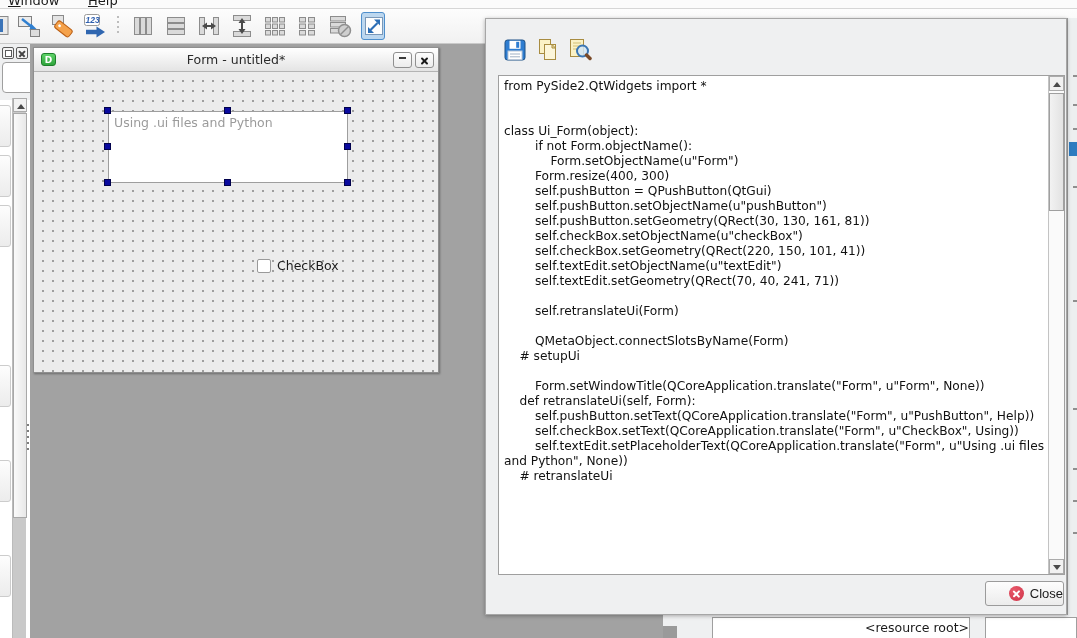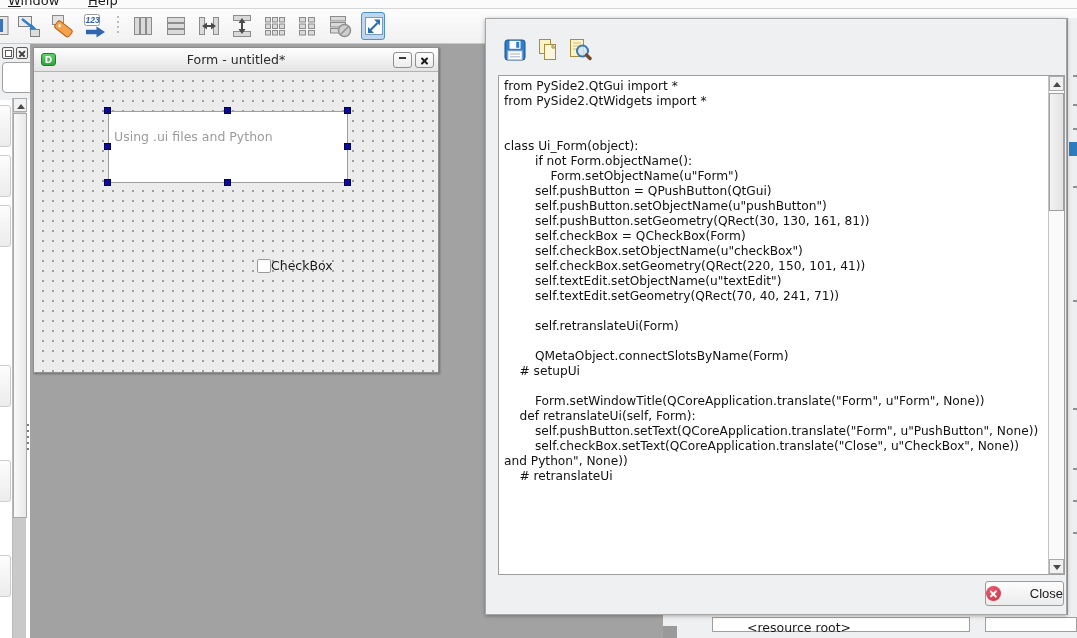--- a/index.html
+++ b/index.html
@@ -41,53 +41,53 @@
   .fw-icon { position:absolute; left:7px; top:5px; width:15px; height:13px; background:linear-gradient(#5ed368,#2fa43c); border:1px solid #1d7f2a; border-radius:3px; color:#fff; font-size:9px; font-weight:bold; text-align:center; line-height:12px; }
   .fw-title { width:100%; text-align:center; font-size:12.5px; color:#2a2a2a; }
   .fw-btn { position:absolute; top:4px; width:19px; height:16px; background:linear-gradient(#fdfdfd,#ececec); border:1px solid #8f8f8f; border-radius:3px; }
   .fw-min { right:26px; } .fw-min::before { content:""; position:absolute; left:5px; top:4px; width:7px; height:2px; background:#3a3a3a; }
   .fw-close { right:4px; }
   .fw-close::before,.fw-close::after { content:""; position:absolute; left:4px; top:6.5px; width:9px; height:2px; background:#1a1a1a; border-radius:1px; }
   .fw-close::before { transform:rotate(45deg);} .fw-close::after { transform:rotate(-45deg);}
   .fw-canvas { position:absolute; left:0; top:24px; width:404px; height:300px; background-color:#ececec;
     background-image:radial-gradient(circle,#9f9f9f 0.9px, rgba(0,0,0,0) 1px); background-size:10px 10px; background-position:4px 4px; }
 
-  .qtextedit { position:absolute; left:74px; top:39px; width:240px; height:72px; background:#fff; border:1px solid #9e9e9e; font-size:12.5px; color:#9b9b9b; padding:17px 5px; }
+  .qtextedit { position:absolute; left:74px; top:39px; width:240px; height:72px; background:#fff; border:1px solid #9e9e9e; font-size:12.5px; color:#9b9b9b; padding:3px 5px; }
   .handle { position:absolute; width:7px; height:7px; background:#0a0a9e; border:1px solid #02024d; }
   .qpushbutton { position:absolute; left:35px; top:134px; width:157px; height:72px; background:linear-gradient(#ffffff,#f4f4f4 55%,#e6e6e6); border:1px solid #9b9b9b; border-radius:2px; font-size:12.5px; color:#1a1a1a; display:flex; align-items:center; justify-content:center; }
   .qcheckbox { position:absolute; left:223px; top:186px; height:15px; display:flex; align-items:center; }
   .qcheckbox .box { width:14px; height:14px; background:#fff; border:1px solid #9a9a9a; border-radius:2px; }
-  .qcheckbox .lbl { font-size:12.5px; color:#1a1a1a; }
+  .qcheckbox .lbl { margin-left:6px; font-size:12.5px; color:#1a1a1a; }
 
   
   .right-sliver { position:absolute; left:1067px; top:18px; width:10px; height:620px; background:#edeff0; border-left:1px solid #9f9f9f; }
   .rs-dash { position:absolute; left:5px; width:5px; height:2px; background:#8f8f8f; }
   .rs-sel { position:absolute; left:1px; top:124px; width:9px; height:14px; background:#2e7cc0; }
 
   
   .bottom-dock { position:absolute; left:663px; top:615px; width:414px; height:23px; background:#eff0f1; }
   .bd-grip { position:absolute; left:0px; top:11px; width:14px; height:12px; background:#9a9a9a; }
-  .bd-panel { position:absolute; top:2px; height:15px; background:#fff; border:1px solid #9f9f9f; }
+  .bd-panel { position:absolute; top:2px; height:22px; background:#fff; border:1px solid #9f9f9f;text-align:right; }
   .bd-p1 { left:49px; width:258px; font-size:12.5px; color:#1a1a1a; padding:2px 0 0 34px; }
   .bd-p2 { left:322px; width:92px; }
 
   
   .dialog { position:absolute; left:485px; top:18px; width:582px; height:597px; background:#eff0f1; border:1px solid #a6a6a6; box-shadow:0 1px 4px rgba(0,0,0,.3); }
   .dlg-icon { position:absolute; top:18px; width:26px; height:26px; display:flex; align-items:center; justify-content:center; border-radius:3px; }
   .dlg-save { left:16px; } .dlg-copy { left:49px; } .dlg-find { left:81px; }
   .code-area { position:absolute; left:12px; top:56px; width:567px; height:500px; background:#fff; border:1px solid #9f9f9f; overflow:hidden; }
   .code-lines { position:absolute; left:0; top:0; width:549px; padding:3px 0 0 5px; }
   .code-line { height:15px; line-height:15px; font-size:12.2px; color:#111; white-space:pre; font-family:"DejaVu Sans","Liberation Sans",sans-serif; }
   .code-scroll { position:absolute; right:0; top:0; width:16px; height:498px; background:#fafafa; border-left:1px solid #c3c3c3; }
   .cs-btn { position:absolute; left:0; width:15px; height:15px; background:#f1f1f1; border:1px solid #ababab; }
   .cs-up { top:0; } .cs-down { bottom:0; }
   .cs-up::before { content:""; position:absolute; left:3px; top:5px; border-left:4px solid transparent; border-right:4px solid transparent; border-bottom:5px solid #4a4a4a; }
   .cs-down::before { content:""; position:absolute; left:3px; top:5px; border-left:4px solid transparent; border-right:4px solid transparent; border-top:5px solid #4a4a4a; }
   .cs-thumb { position:absolute; left:0; top:17px; width:15px; height:118px; background:linear-gradient(90deg,#f2f2f2,#e2e2e2); border:1px solid #9f9f9f; }
-  .close-btn { position:absolute; left:499px; top:562px; width:79px; height:25px; background:linear-gradient(#fdfdfd,#ececec); border:1px solid #9b9b9b; border-radius:3px; display:flex; align-items:center; justify-content:space-between; gap:6px; font-size:13px; color:#1a1a1a; }
+  .close-btn { position:absolute; left:499px; top:562px; width:79px; height:25px; background:linear-gradient(#fdfdfd,#ececec); border:1px solid #9b9b9b; border-radius:3px; display:flex; align-items:center; justify-content:flex-end; gap:6px; font-size:13px; color:#1a1a1a; }
   .red-x { width:15px; height:15px; border-radius:50%; background:radial-gradient(circle at 35% 30%,#e8596a,#cf3348); position:relative; flex:0 0 auto; }
   .red-x::before,.red-x::after { content:""; position:absolute; left:3.2px; top:6.6px; width:8.6px; height:1.8px; background:#fff; border-radius:1px; }
   .red-x::before { transform:rotate(45deg);} .red-x::after { transform:rotate(-45deg);}
 </style>
 </head>
 <body>
 
 <div class="screen">
 
   <div class="menubar">
@@ -300,45 +300,45 @@
     <span class="dlg-icon dlg-find">
       <svg width="24" height="24">
           <rect x="2.5" y="1.5" width="13" height="17" fill="#fbf2c6" stroke="#a88c41"></rect>
           <path d="M5 5 h8 M5 8 h8 M5 11 h5" stroke="#d3c074"></path>
           <circle cx="14.5" cy="13" r="5.5" fill="#d2e6f6" fill-opacity="0.85" stroke="#3a76b4" stroke-width="2"></circle>
           <path d="M18.5 17 L22 20.5" stroke="#7a4a28" stroke-width="3.5" stroke-linecap="round"></path>
         </svg>
     </span>
     <div class="code-area">
       <div class="code-lines">
-          <div class="code-line">from PySide2.QtGui import *</div>
           <div class="code-line">from PySide2.QtWidgets import *</div>
           <div class="code-line"></div>
           <div class="code-line"></div>
           <div class="code-line">class Ui_Form(object):</div>
           <div class="code-line">        if not Form.objectName():</div>
           <div class="code-line">            Form.setObjectName(u"Form")</div>
+          <div class="code-line">        Form.resize(400, 300)</div>
           <div class="code-line">        self.pushButton = QPushButton(QtGui)</div>
           <div class="code-line">        self.pushButton.setObjectName(u"pushButton")</div>
           <div class="code-line">        self.pushButton.setGeometry(QRect(30, 130, 161, 81))</div>
-          <div class="code-line">        self.checkBox = QCheckBox(Form)</div>
           <div class="code-line">        self.checkBox.setObjectName(u"checkBox")</div>
           <div class="code-line">        self.checkBox.setGeometry(QRect(220, 150, 101, 41))</div>
           <div class="code-line">        self.textEdit.setObjectName(u"textEdit")</div>
           <div class="code-line">        self.textEdit.setGeometry(QRect(70, 40, 241, 71))</div>
           <div class="code-line"></div>
           <div class="code-line">        self.retranslateUi(Form)</div>
           <div class="code-line"></div>
           <div class="code-line">        QMetaObject.connectSlotsByName(Form)</div>
           <div class="code-line">    # setupUi</div>
           <div class="code-line"></div>
           <div class="code-line">        Form.setWindowTitle(QCoreApplication.translate("Form", u"Form", None))</div>
           <div class="code-line">    def retranslateUi(self, Form):</div>
-          <div class="code-line">        self.pushButton.setText(QCoreApplication.translate("Form", u"PushButton", None))</div>
-          <div class="code-line">        self.checkBox.setText(QCoreApplication.translate("Close", u"CheckBox", None))</div>
+          <div class="code-line">        self.pushButton.setText(QCoreApplication.translate("Form", u"PushButton", Help))</div>
+          <div class="code-line">        self.checkBox.setText(QCoreApplication.translate("Form", u"CheckBox", Using))</div>
+          <div class="code-line">        self.textEdit.setPlaceholderText(QCoreApplication.translate("Form", u"Using .ui files</div>
           <div class="code-line">and Python", None))</div>
           <div class="code-line">    # retranslateUi</div>
         </div>
       <div class="code-scroll">
         <span class="cs-btn cs-up"></span>
         <span class="cs-thumb"></span>
         <span class="cs-btn cs-down"></span>
       </div>
     </div>
     <button class="close-btn">

